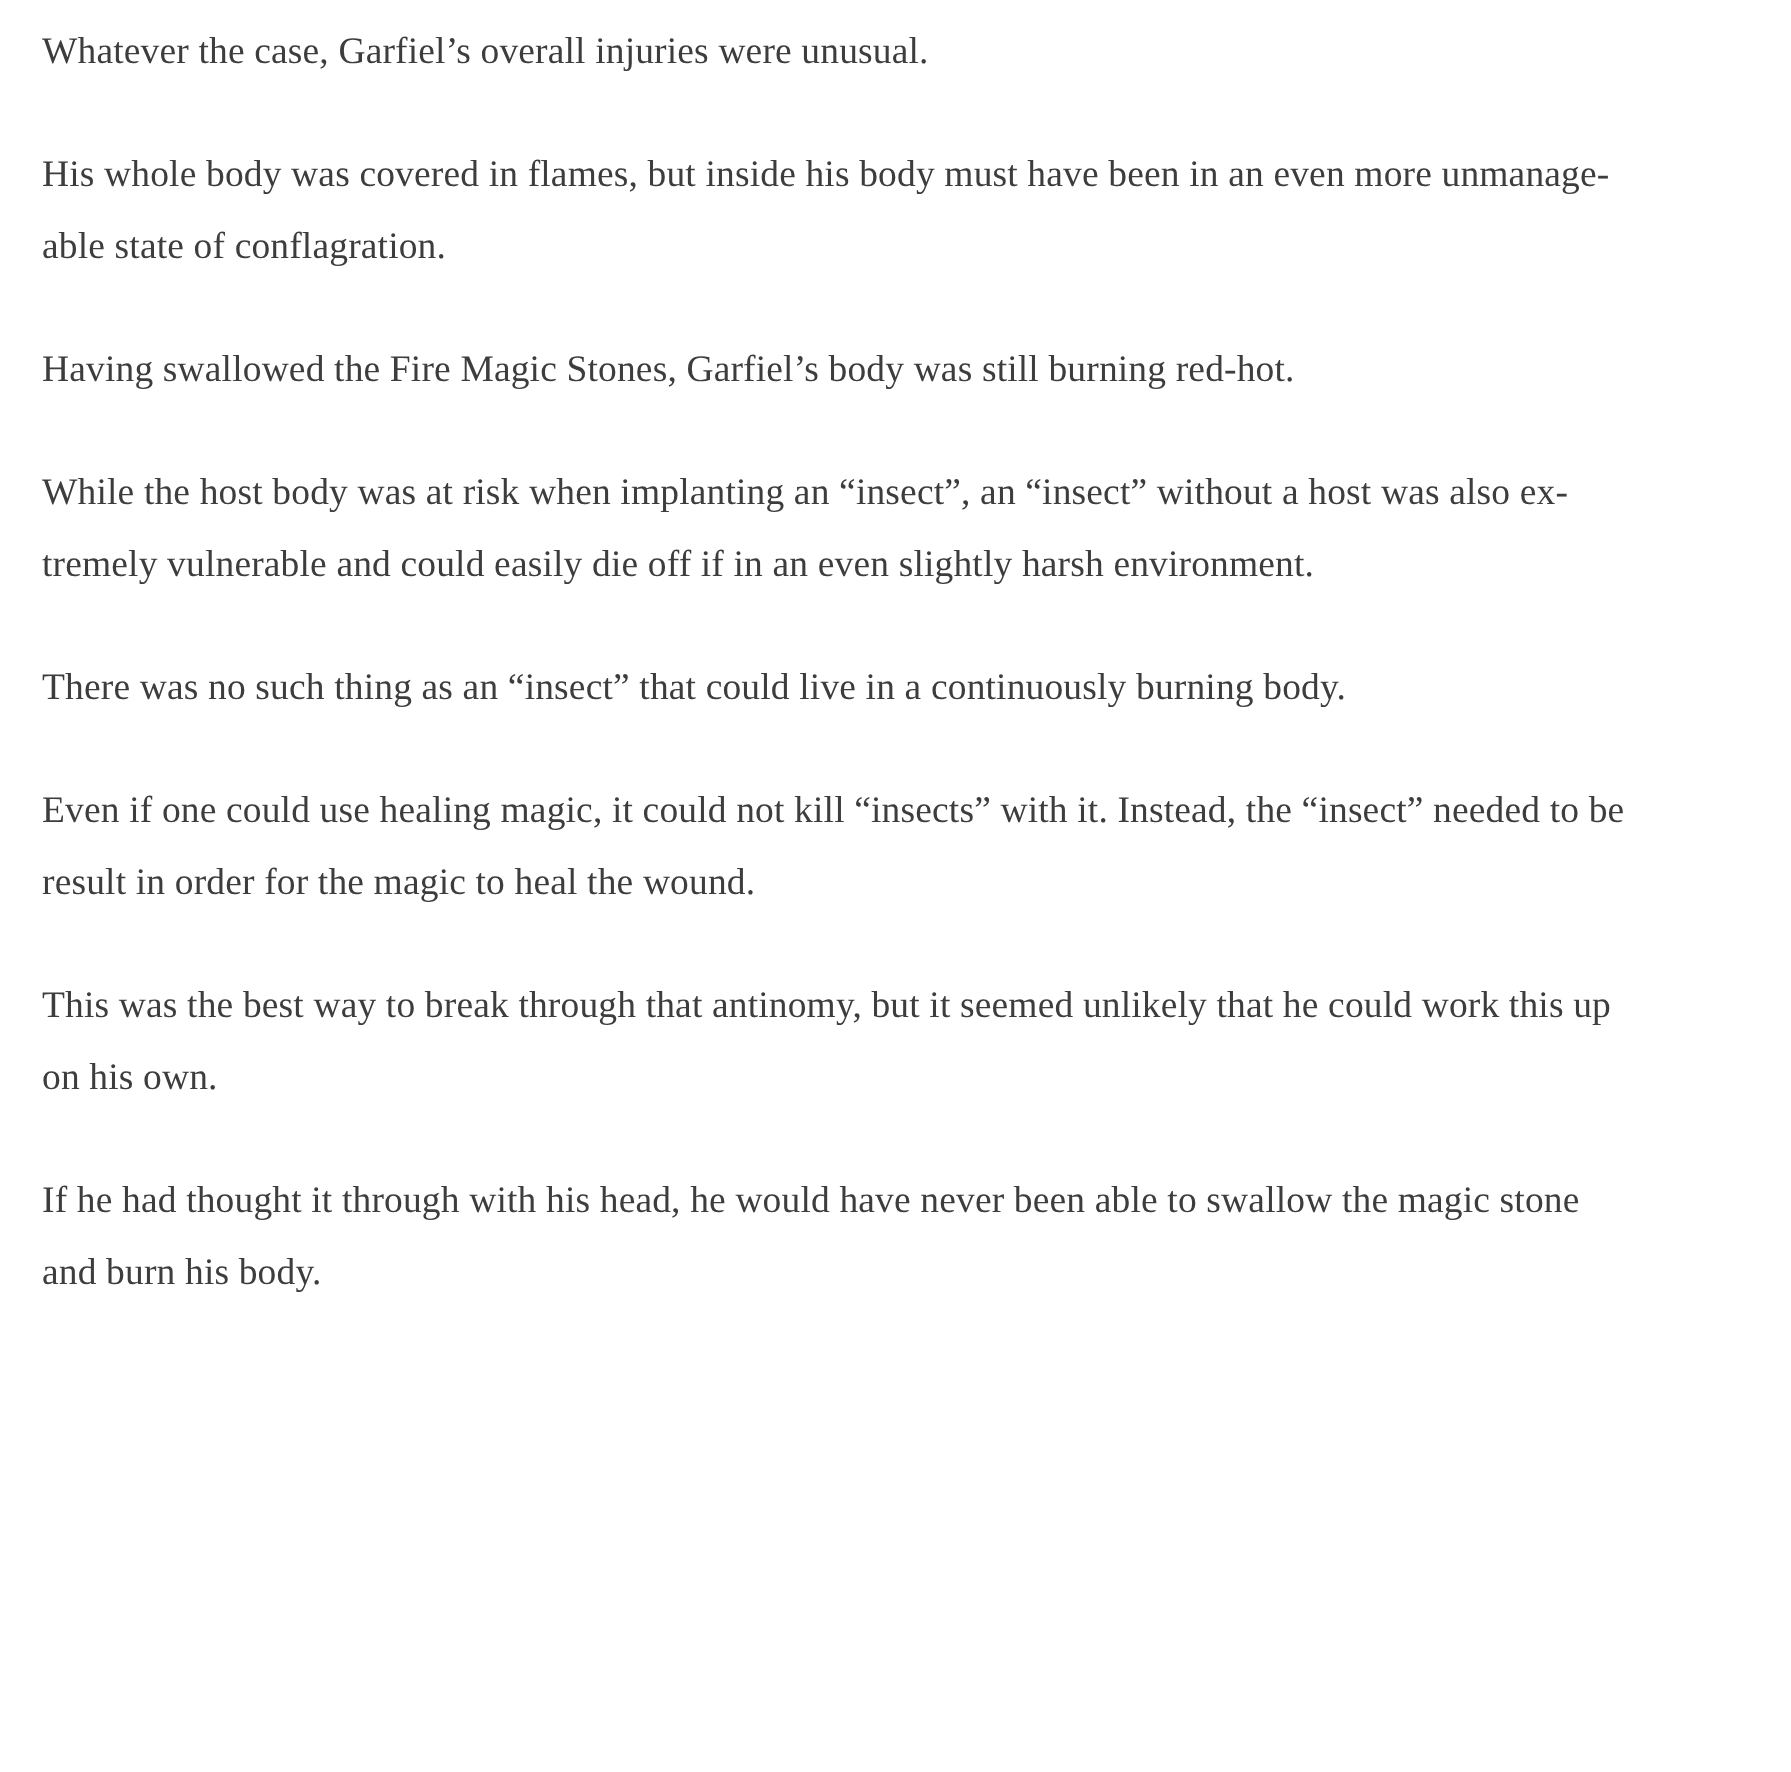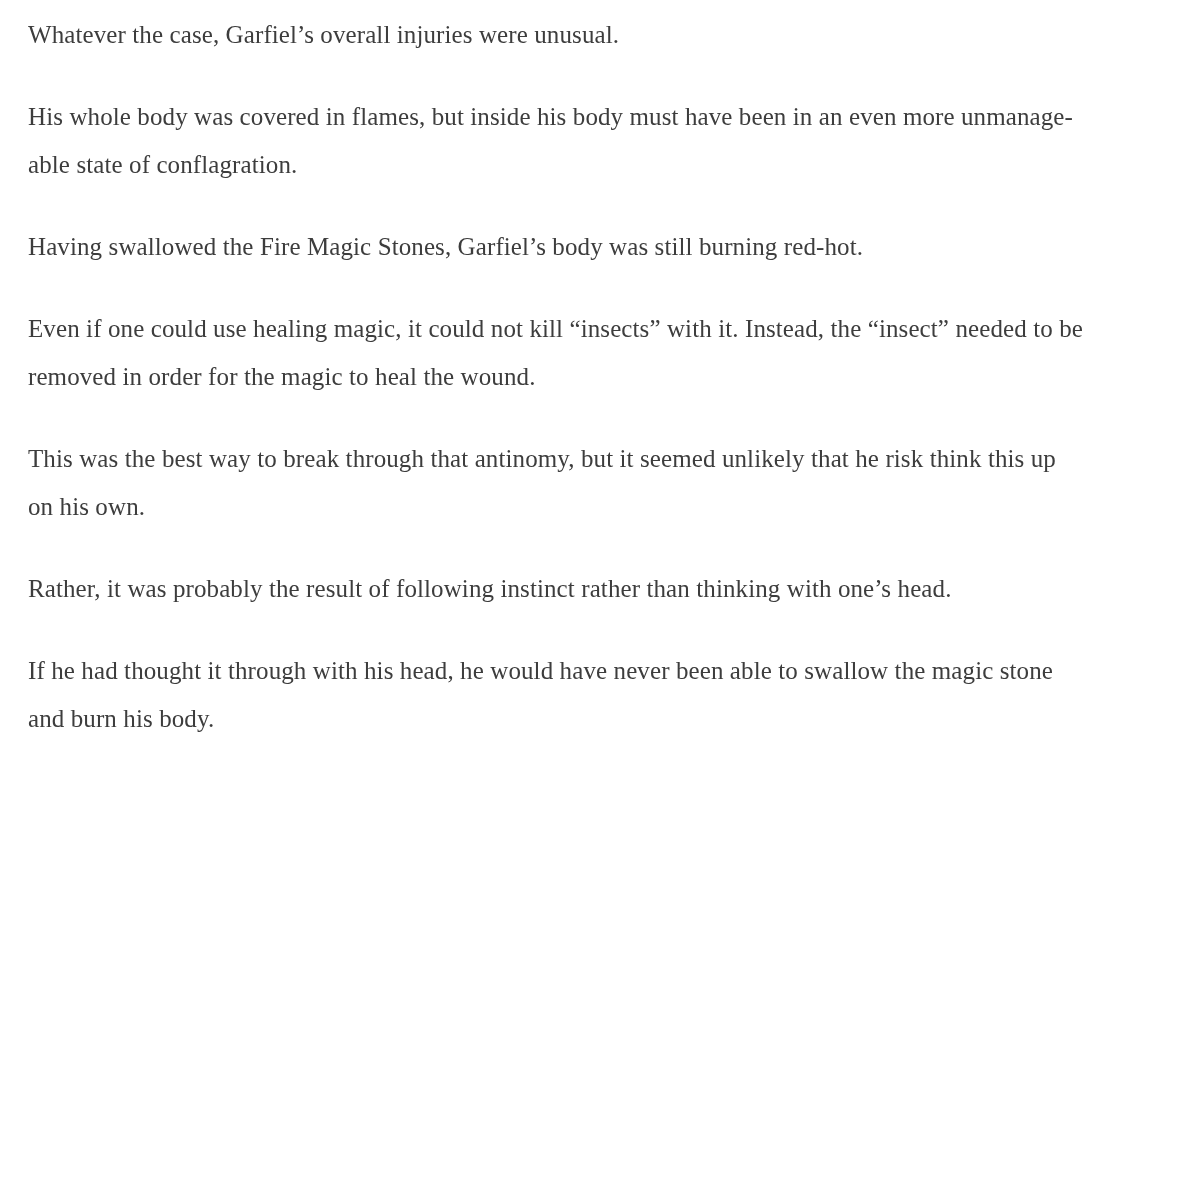--- a/index.html
+++ b/index.html
@@ -27,20 +27,22 @@
   }
 </style>
 </head>
 <body>
 
 <main class="page">
   <p class="para">Whatever the case, Garfiel’s overall injuries were unusual.</p>
   <p class="para">His whole body was covered in flames, but inside his body must have been in an even more unmanage-
 able state of conflagration.</p>
   <p class="para">Having swallowed the Fire Magic Stones, Garfiel’s body was still burning red-hot.</p>
+  <p class="para">While the host body was at risk when implanting an “insect”, an “insect” without a host was also ex-
+tremely vulnerable and could easily die off if in an even slightly harsh environment.</p>
+  <p class="para">There was no such thing as an “insect” that could live in a continuously burning body.</p>
   <p class="para">Even if one could use healing magic, it could not kill “insects” with it. Instead, the “insect” needed to be
-removed in order for the magic to heal the wound.</p>
-  <p class="para">This was the best way to break through that antinomy, but it seemed unlikely that he risk think this up
+result in order for the magic to heal the wound.</p>
+  <p class="para">This was the best way to break through that antinomy, but it seemed unlikely that he could work this up
 on his own.</p>
-  <p class="para">Rather, it was probably the result of following instinct rather than thinking with one’s head.</p>
   <p class="para">If he had thought it through with his head, he would have never been able to swallow the magic stone
 and burn his body.</p>
 </main>
 
 </body></html>

